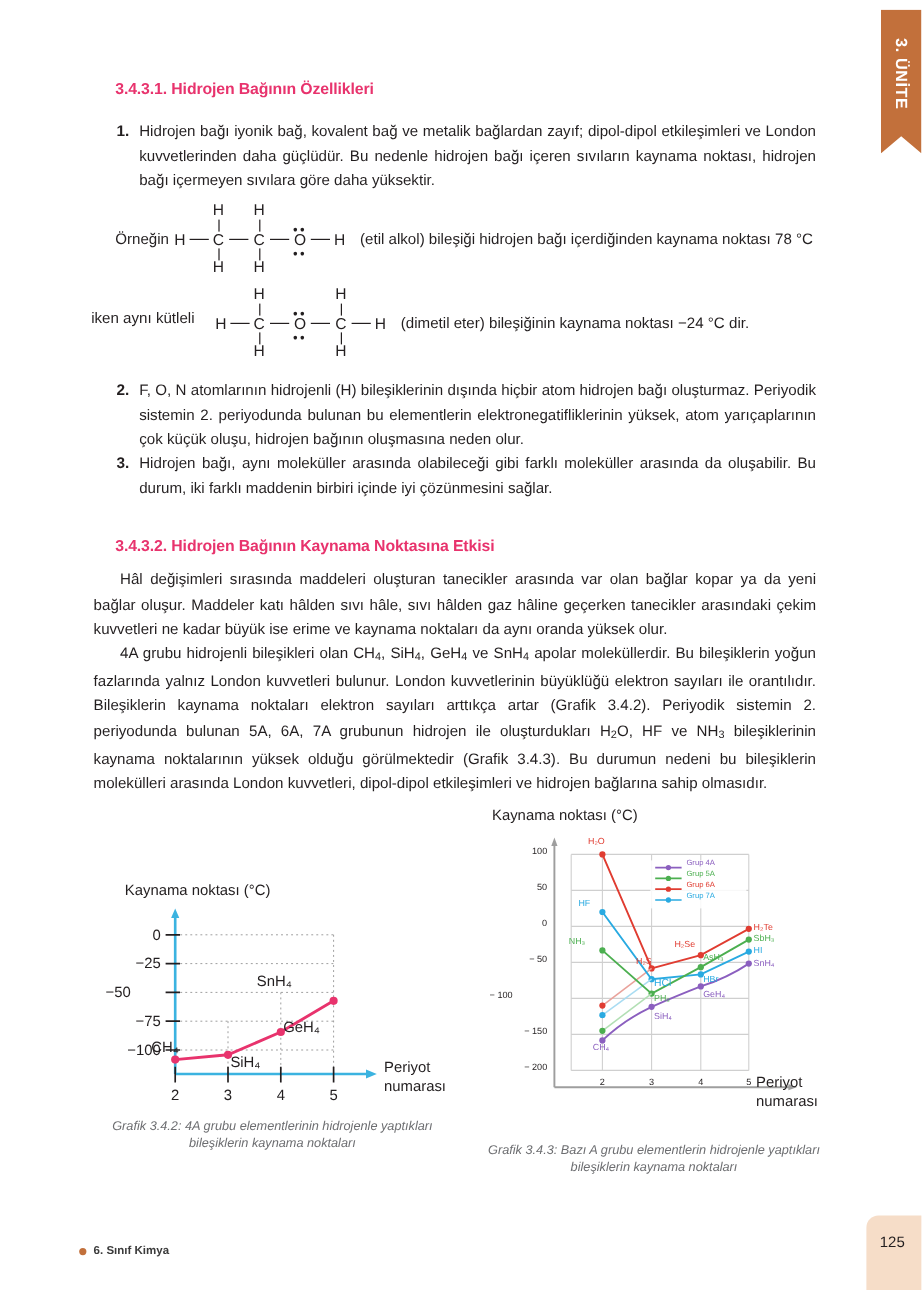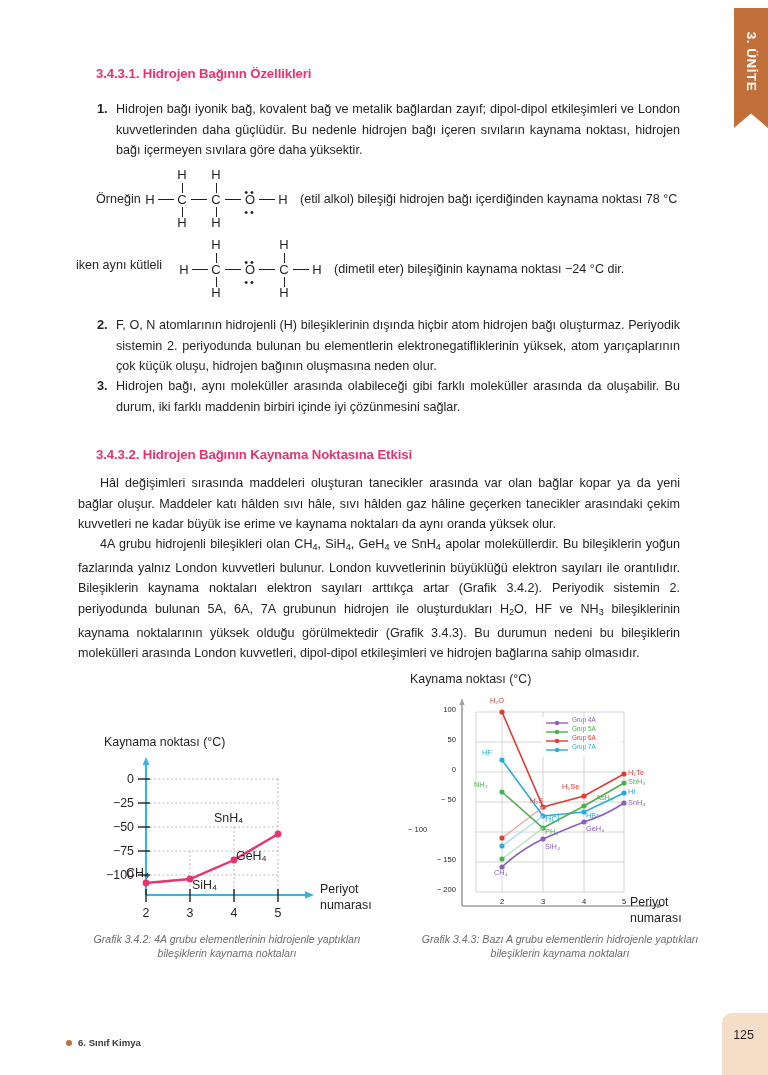--- a/index.html
+++ b/index.html
@@ -243,21 +243,21 @@
       <g fill="#e8336d">
         <circle cx="58" cy="128" r="3.4"></circle>
         <circle cx="102" cy="124" r="3.4"></circle>
         <circle cx="146" cy="105" r="3.4"></circle>
         <circle cx="190" cy="79" r="3.4"></circle>
       </g>
     </svg>
 
     <div style="position:absolute; left:0px; top:37px; width:46px; text-align:right; font-size:12.4px;">0</div>
     <div style="position:absolute; left:0px; top:61px; width:46px; text-align:right; font-size:12.4px;">−25</div>
-    <div style="position:absolute; left:0px; top:85px; width:46px; text-align:right; font-size:12.4px;">−50</div>
+    <div style="position:absolute; left:0px; top:85px; width:46px; font-size:12.4px;">−50</div>
     <div style="position:absolute; left:0px; top:109px; width:46px; text-align:right; font-size:12.4px;">−75</div>
     <div style="position:absolute; left:0px; top:133px; width:46px; text-align:right; font-size:12.4px;">−100</div>
 
     <div style="position:absolute; left:48px;  top:171px; width:20px; text-align:center; font-size:12.4px;">2</div>
     <div style="position:absolute; left:92px;  top:171px; width:20px; text-align:center; font-size:12.4px;">3</div>
     <div style="position:absolute; left:136px; top:171px; width:20px; text-align:center; font-size:12.4px;">4</div>
     <div style="position:absolute; left:180px; top:171px; width:20px; text-align:center; font-size:12.4px;">5</div>
 
     <div style="position:absolute; left:38px;  top:131px; font-size:12.4px;">CH₄</div>
     <div style="position:absolute; left:104px; top:143px; font-size:12.4px;">SiH₄</div>
@@ -376,35 +376,35 @@
     <div style="position:absolute; left:154px; top:110px; font-size:7.4px; color:#e03c31;">H₂Se</div>
     <div style="position:absolute; left:220px; top:96px;  font-size:7.4px; color:#e03c31;">H₂Te</div>
 
     <div style="position:absolute; left:74px;  top:76px;  font-size:7.4px; color:#29aae1;">HF</div>
     <div style="position:absolute; left:137px; top:142px; font-size:8.6px; color:#29aae1;">HCl</div>
     <div style="position:absolute; left:178px; top:139px; font-size:7.4px; color:#29aae1;">HBr</div>
     <div style="position:absolute; left:220px; top:115px; font-size:7.4px; color:#29aae1;">HI</div>
 
     <div style="position:absolute; left:66px;  top:108px; font-size:7.4px; color:#4caf50;">NH₃</div>
     <div style="position:absolute; left:137px; top:155px; font-size:7.4px; color:#4caf50;">PH₃</div>
-    <div style="position:absolute; left:178px; top:121px; font-size:7.4px; color:#4caf50;padding-left:10px;">AsH₃</div>
+    <div style="position:absolute; left:178px; top:121px; font-size:7.4px; color:#4caf50;">AsH₃</div>
     <div style="position:absolute; left:220px; top:105px; font-size:7.4px; color:#4caf50;">SbH₃</div>
 
     <div style="position:absolute; left:86px;  top:196px; font-size:7.4px; color:#8b5fbf;">CH₄</div>
     <div style="position:absolute; left:137px; top:170px; font-size:7.4px; color:#8b5fbf;">SiH₄</div>
     <div style="position:absolute; left:178px; top:152px; font-size:7.4px; color:#8b5fbf;">GeH₄</div>
     <div style="position:absolute; left:220px; top:126px; font-size:7.4px; color:#8b5fbf;">SnH₄</div>
 
     <div class="axistitle" style="left:222px; top:222px; line-height:16px;">
       <div>Periyot</div>
       <div>numarası</div>
     </div>
   </div>
 
-  <div class="caption" style="left:400px; top:932px; width:290px;margin-left:15px;">Grafik 3.4.3: Bazı A grubu elementlerin hidrojenle yaptıkları bileşiklerin kaynama noktaları</div>
+  <div class="caption" style="left:400px; top:952px; width:290px;">Grafik 3.4.3: Bazı A grubu elementlerin hidrojenle yaptıkları bileşiklerin kaynama noktaları</div>
 
 
   <div id="footer-dot"></div>
   <div id="footer-left">6. Sınıf Kimya</div>
   <div id="page-num-box"></div>
   <div id="page-num">125</div>
 
 </div>
 
 </body></html>

